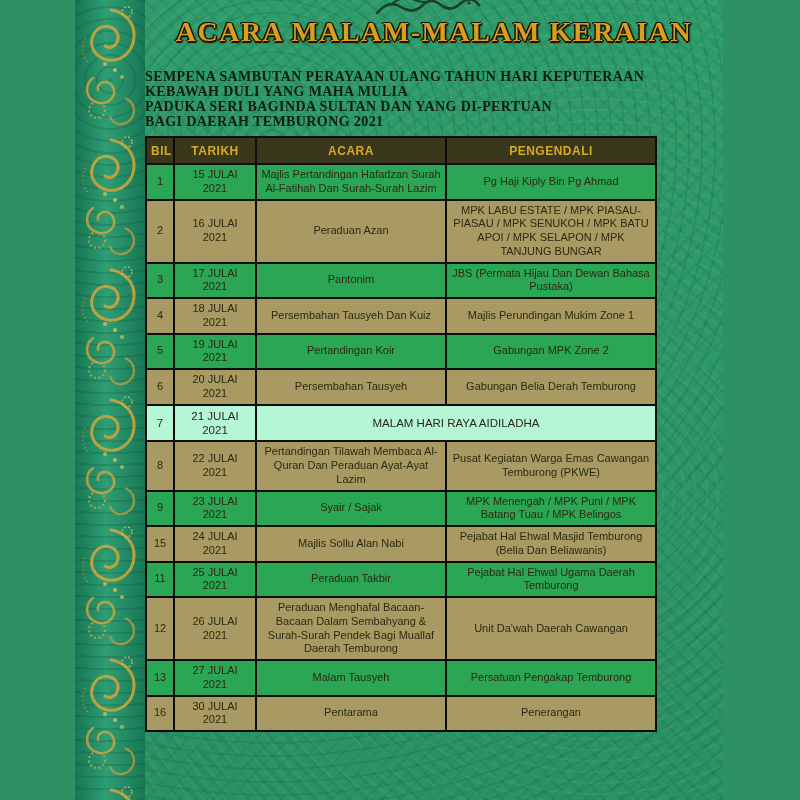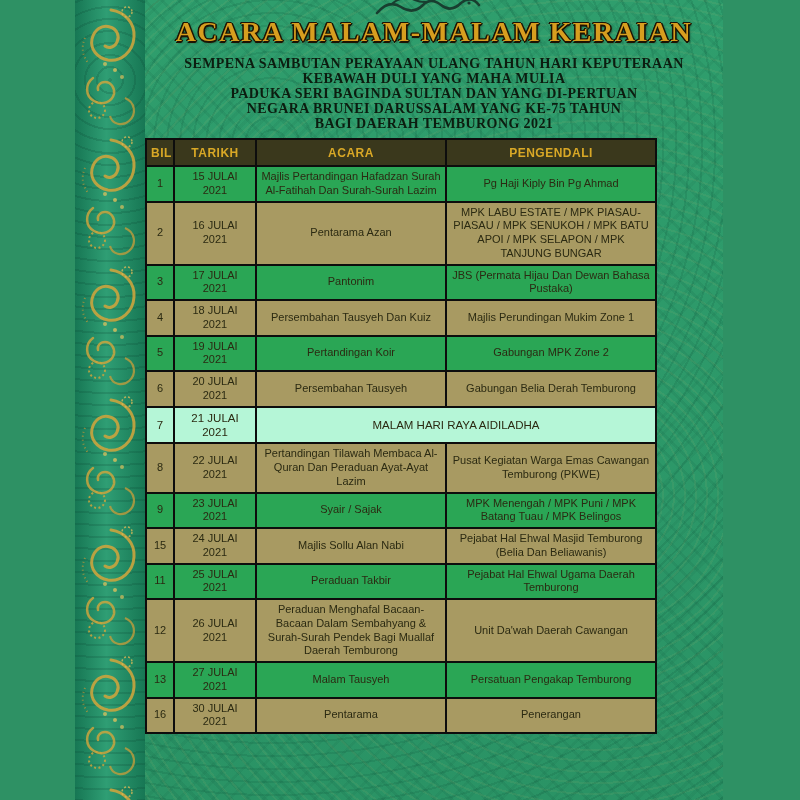--- a/index.html
+++ b/index.html
@@ -34,21 +34,21 @@
       linear-gradient(180deg, var(--texture-green), #2a9365);
   }
 
   .emblem { position:absolute; top:-9px; left:50%; transform:translateX(-50%); opacity:.9; }
 
   .title { text-align:center; font-family:"Liberation Serif", serif; font-weight:bold;
     font-size:28px; letter-spacing:1.5px; color:var(--title-gold); white-space:nowrap;
     text-shadow:-1.5px 0 #1d1404, 1.5px 0 #1d1404, 0 -1.5px #1d1404, 0 1.5px #1d1404,
                 -1px -1px #1d1404, 1px 1px #1d1404, 2px 2px 2px rgba(0,0,0,.45); }
 
-  .subtitle { margin-top:8px; text-align:center; font-family:"Liberation Serif", serif;
+  .subtitle { margin-top:21px; font-family:"Liberation Serif", serif;
     font-weight:bold; font-size:14px; line-height:15px; letter-spacing:.4px;
     color:var(--heading-text); }
 
   table { margin-top:7px; width:510px; border-collapse:collapse; table-layout:fixed;
     border:2px solid var(--grid-black); }
   th, td { border:2px solid var(--grid-black); text-align:center; vertical-align:middle;
     padding:3px 4px; overflow:hidden; }
   thead tr { height:27px; background:var(--header-bg); }
   th { color:var(--header-text); font-size:12px; font-weight:bold; letter-spacing:.5px; }
   tbody tr { height:27px; }
@@ -113,21 +113,20 @@
         <circle cx="78" cy="7" r="1.6" fill="#16352a"></circle>
       <circle cx="100" cy="12" r="1.6" fill="#16352a"></circle>
     </svg>
 
     <div class="title">ACARA MALAM-MALAM KERAIAN</div>
 
     <div class="subtitle">
       <div>SEMPENA SAMBUTAN PERAYAAN ULANG TAHUN HARI KEPUTERAAN</div>
       <div>KEBAWAH DULI YANG MAHA MULIA</div>
       <div>PADUKA SERI BAGINDA SULTAN DAN YANG DI-PERTUAN</div>
-      <div>NEGARA BRUNEI DARUSSALAM YANG KE-75 TAHUN</div>
       <div>BAGI DAERAH TEMBURONG 2021</div>
     </div>
 
     <table>
       <colgroup>
         <col style="width:28px">
           <col style="width:82px">
           <col style="width:190px">
           <col style="width:210px">
       </colgroup>
@@ -142,21 +141,21 @@
       <tbody>
           <tr class="green">
             <td>1</td>
             <td>15 JULAI 2021</td>
             <td>Majlis Pertandingan Hafadzan Surah Al-Fatihah Dan Surah-Surah Lazim</td>
             <td>Pg Haji Kiply Bin Pg Ahmad</td>
           </tr>
           <tr class="khaki">
             <td>2</td>
             <td>16 JULAI 2021</td>
-            <td>Pentarama Azan</td>
+            <td>Peraduan Azan</td>
             <td>MPK LABU ESTATE / MPK PIASAU-PIASAU / MPK SENUKOH / MPK BATU APOI / MPK SELAPON / MPK TANJUNG BUNGAR</td>
           </tr>
           <tr class="green">
             <td>3</td>
             <td>17 JULAI 2021</td>
             <td>Pantonim</td>
             <td>JBS (Permata Hijau Dan Dewan Bahasa Pustaka)</td>
           </tr>
           <tr class="khaki">
             <td>4</td>

